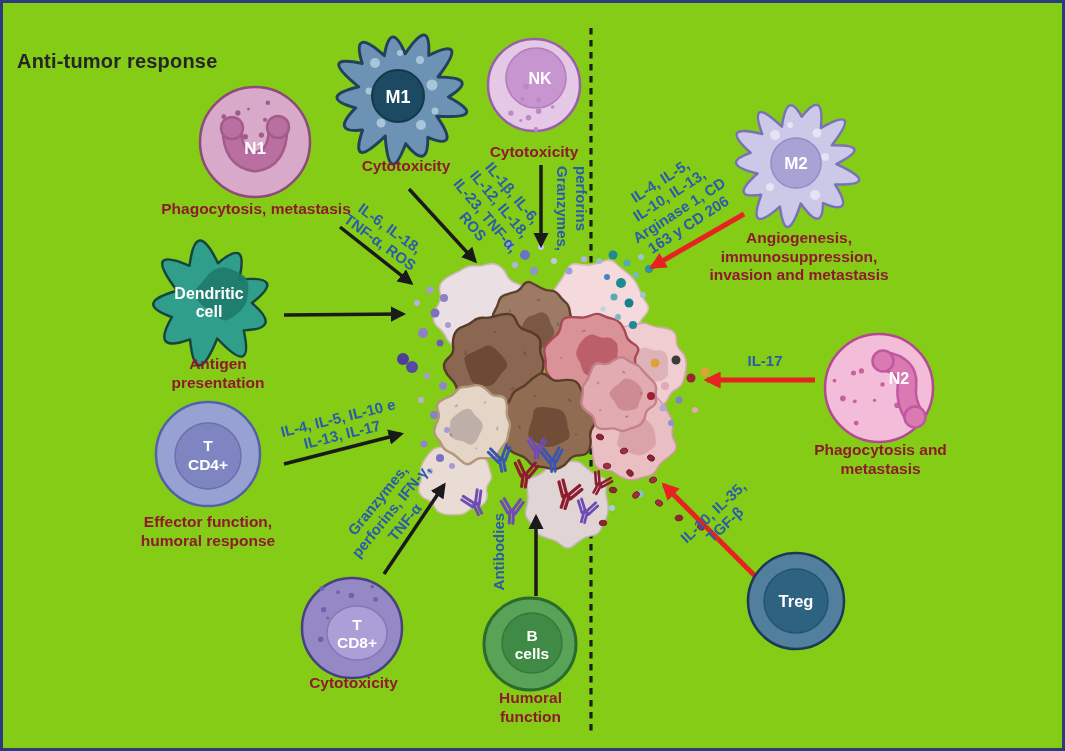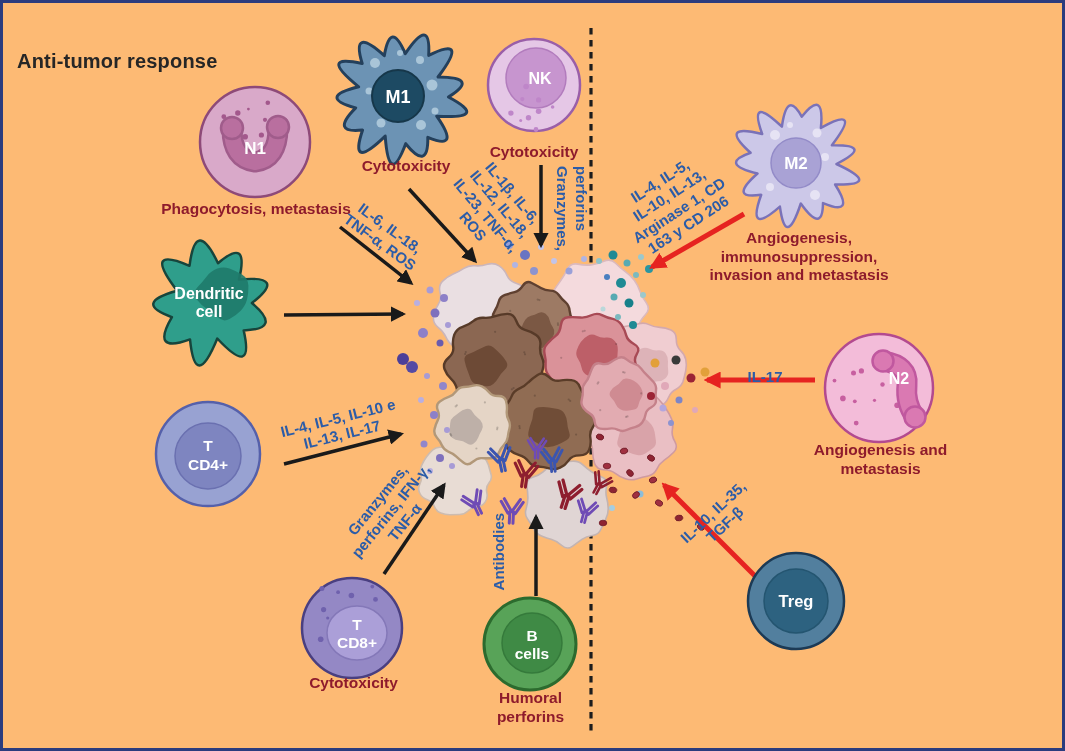--- a/index.html
+++ b/index.html
@@ -1,19 +1,19 @@
 <!DOCTYPE html>
 <html style="--fn: #8e1b2c; --cyt: #2b5ca8; --border: #2b3c7e;"><head>
 <meta charset="utf-8">
 <style>
   html,body{margin:0;padding:0;background:#fff;}
   #stage{
     position:relative;width:1059px;height:745px;
     border:3px solid var(--border,#2b3c7e);
-    background:#fdba74;overflow:hidden;
+    background:#84cc16;overflow:hidden;
     font-family:"Liberation Sans",sans-serif;
   }
   .hdr{position:absolute;font-size:20px;font-weight:bold;color:#262626;letter-spacing:.2px;}
   .fn{position:absolute;color:var(--fn,#8e1b2c);font-weight:bold;font-size:15.5px;
       line-height:1.2;white-space:pre-line;text-align:center;}
   .cyt{position:absolute;color:var(--cyt,#2b5ca8);font-weight:bold;font-size:15px;
       line-height:1.15;white-space:pre-line;text-align:center;}
   .vert{writing-mode:vertical-lr;text-align:left;line-height:1.25;}
   svg.cell{position:absolute;overflow:visible;}
   svg.cell text{fill:#fff;font-weight:bold;font-family:"Liberation Sans",sans-serif;text-anchor:middle;}
@@ -358,43 +358,47 @@
 
   <svg class="cell" style="left:742px;top:548px" width="102" height="102">
     <circle cx="51" cy="50" r="48" fill="#527f9e" stroke="#1c3a55" stroke-width="2.5"></circle>
     <circle cx="51" cy="50" r="32" fill="#2d6280" stroke="#245570" stroke-width="1.5"></circle>
     <text x="51" y="56" font-size="16.5">Treg</text>
   </svg>
 
   <div class="fn" style="left:138px;top:197px;width:230px">Phagocytosis, metastasis</div>
   <div class="fn" style="left:332px;top:154px;width:142px">Cytotoxicity</div>
   <div class="fn" style="left:464px;top:140px;width:134px">Cytotoxicity</div>
+  <div class="fn" style="left:150px;top:352px;width:130px">Antigen
+presentation</div>
+  <div class="fn" style="left:110px;top:510px;width:190px">Effector function,
+humoral response</div>
   <div class="fn" style="left:293px;top:671px;width:115px">Cytotoxicity</div>
   <div class="fn" style="left:465px;top:686px;width:125px">Humoral
-perforins</div>
+function</div>
   <div class="fn" style="left:690px;top:226px;width:212px">Angiogenesis,
 immunosuppression,
 invasion and metastasis</div>
-  <div class="fn" style="left:790px;top:438px;width:175px">Angiogenesis and
+  <div class="fn" style="left:790px;top:438px;width:175px">Phagocytosis and
 metastasis</div>
 
   <div class="cyt" style="left:322px;top:215px;width:120px;transform:rotate(36deg)">IL-6, IL-18,
 TNF-α, ROS</div>
   <div class="cyt" style="left:435px;top:172px;width:110px;transform:rotate(50deg)">IL-1β, IL-6,
 IL-12, IL-18,
 IL-23, TNF-α,
 ROS</div>
   <div class="cyt vert" style="left:549px;top:163px;height:125px">Granzymes,
 perforins</div>
   <div class="cyt" style="left:606px;top:165px;width:130px;transform:rotate(-33deg)">IL-4, IL-5,
 IL-10, IL-13,
 Arginase 1, CD
 163 y CD 206</div>
   <div class="cyt" style="left:257px;top:406px;width:160px;transform:rotate(-14deg)">IL-4, IL-5, IL-10 e
 IL-13, IL-17</div>
   <div class="cyt" style="left:313px;top:482px;width:150px;transform:rotate(-51deg)">Granzymes,
 perforins, IFN-γ,
 TNF-α</div>
   <div class="cyt" style="left:441px;top:540px;width:110px;transform:rotate(-90deg)">Antibodies</div>
-  <div class="cyt" style="left:726px;top:365px;width:72px">IL-17</div>
+  <div class="cyt" style="left:726px;top:349px;width:72px">IL-17</div>
   <div class="cyt" style="left:656px;top:498px;width:120px;transform:rotate(-43deg)">IL-10, IL-35,
 TGF-β</div>
 </div>
 
 </body></html>

